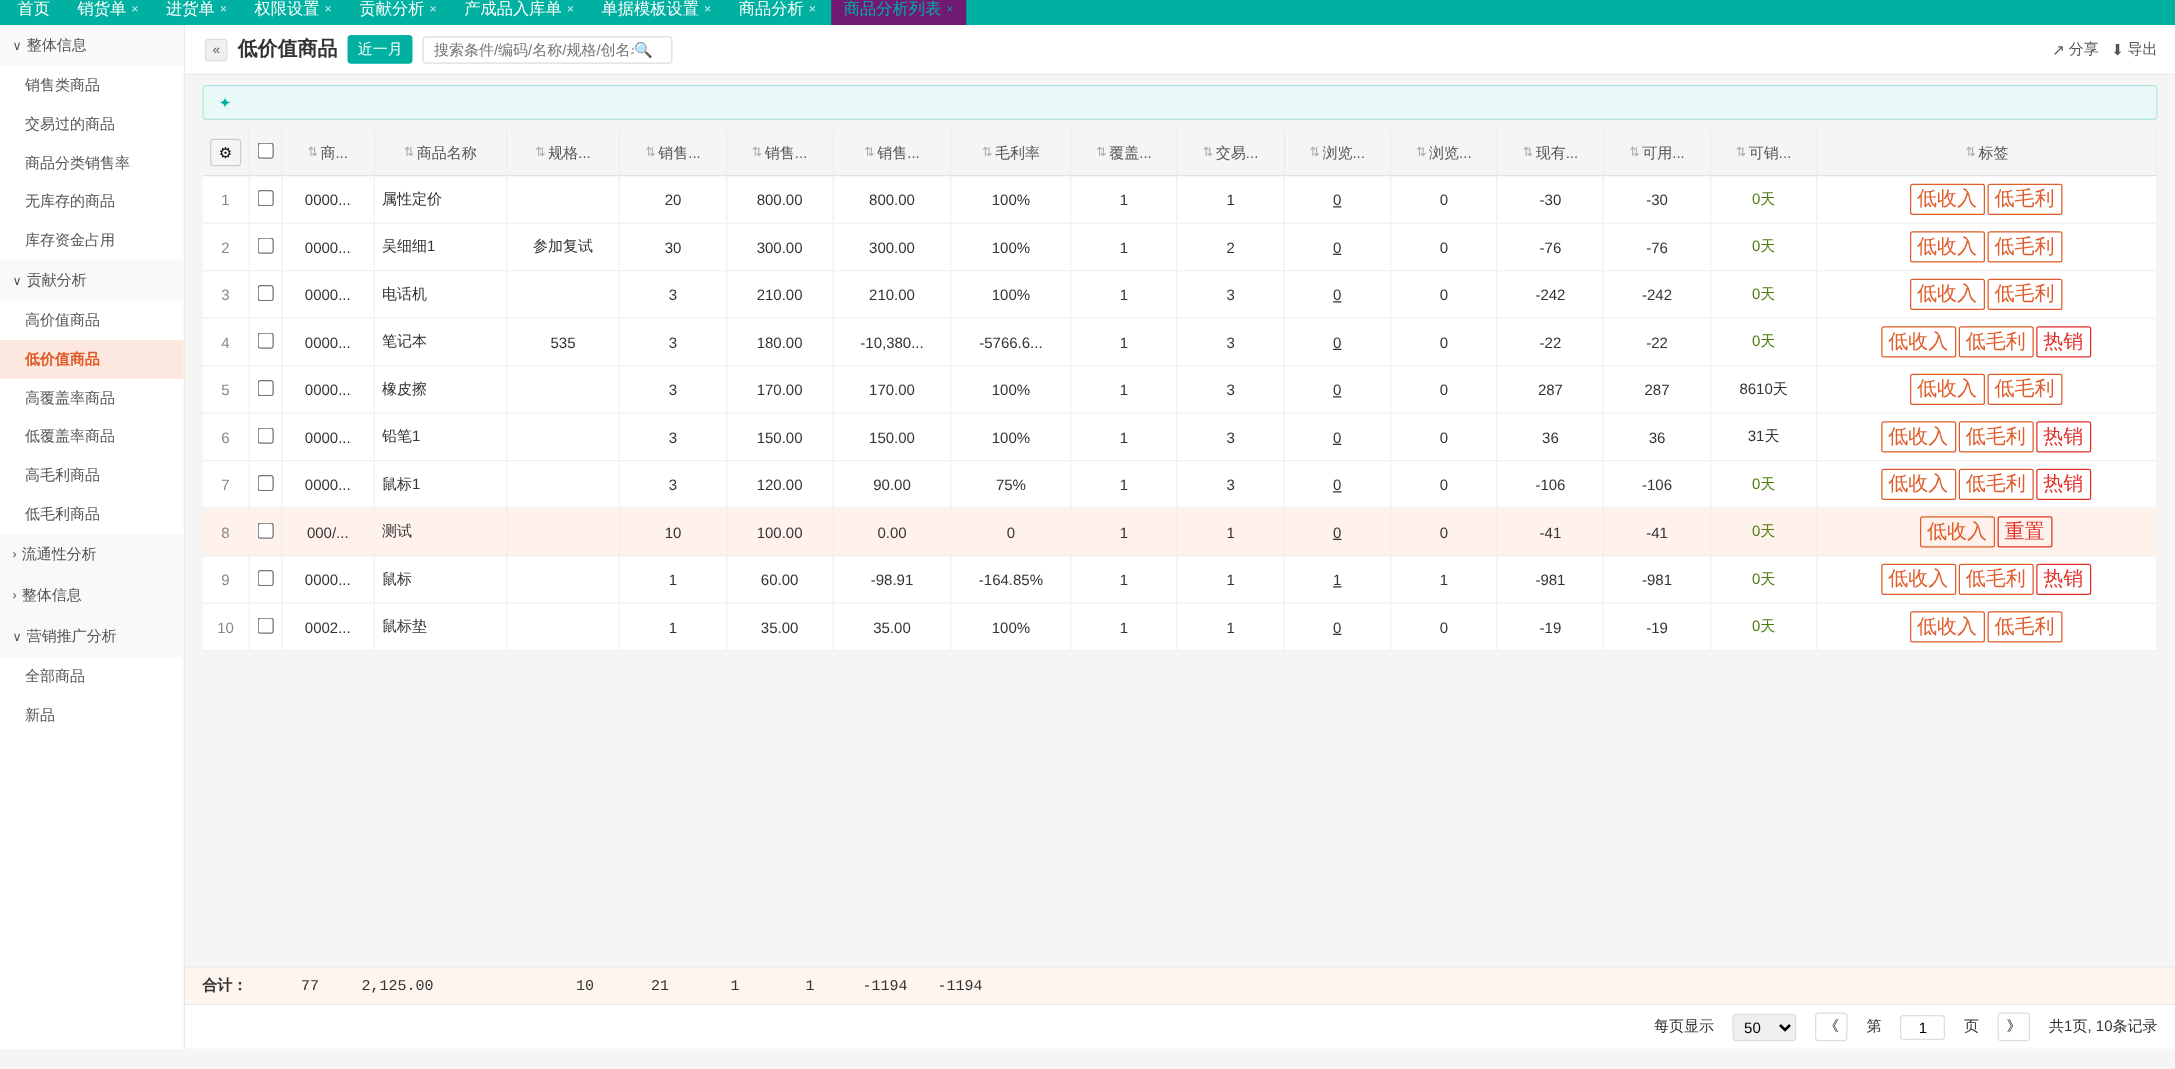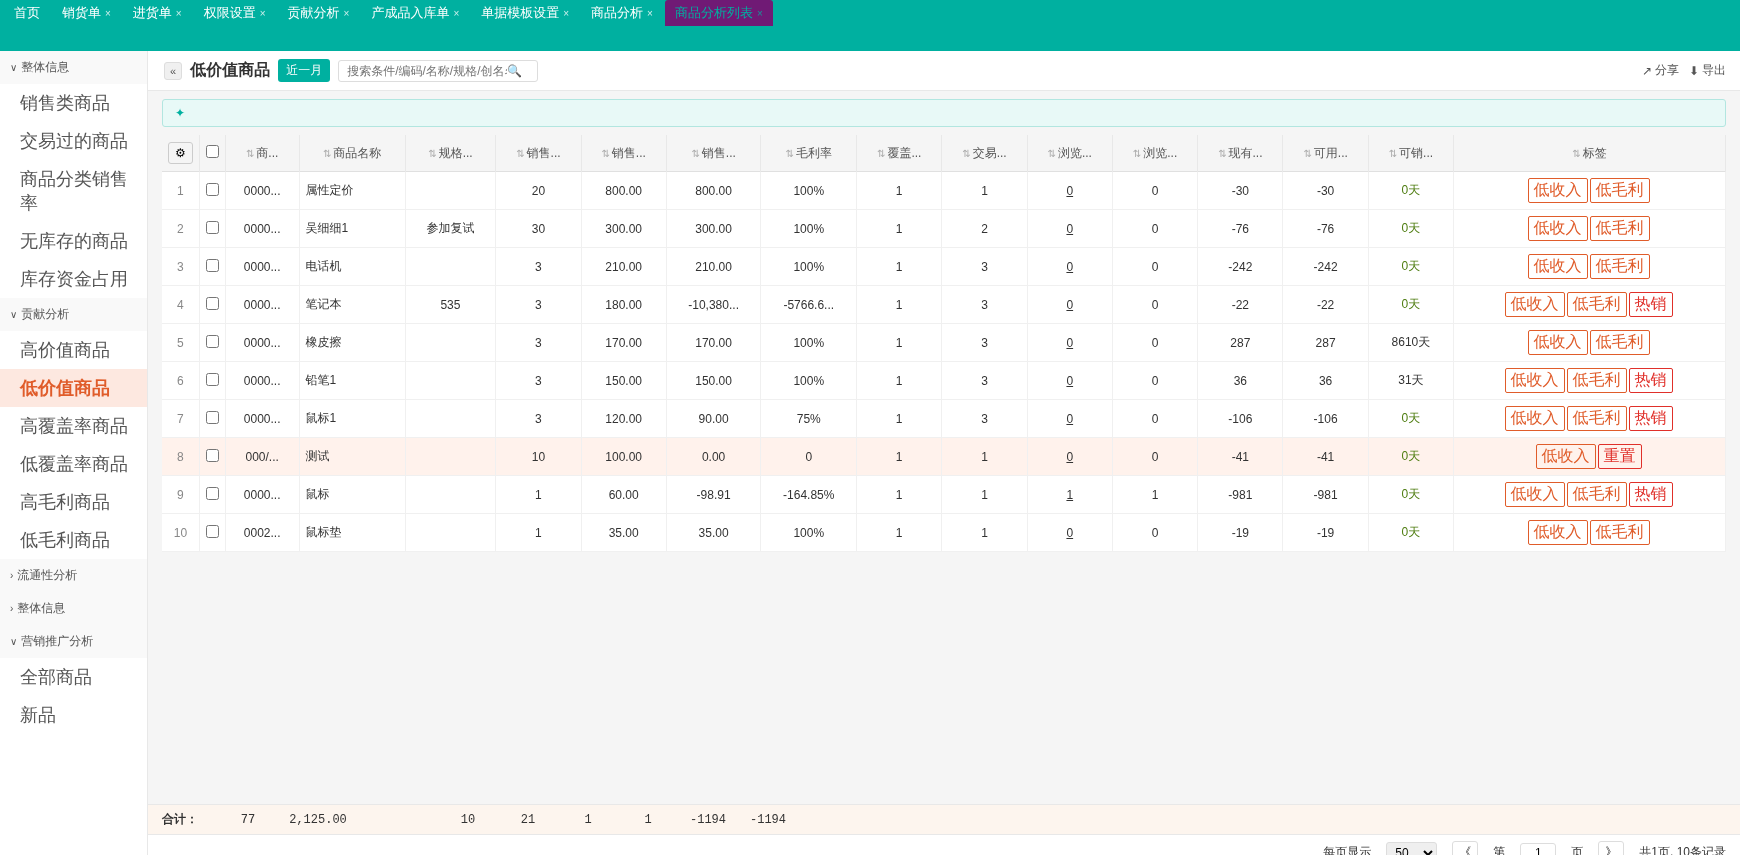--- a/index.html
+++ b/index.html
@@ -1,23 +1,23 @@
 <!DOCTYPE html>
 <html><head>
   <meta charset="utf-8">
   <style>
     * { box-sizing: border-box; margin: 0; padding: 0; }
     body { font-family: 'Microsoft YaHei', sans-serif; font-size: 12px; background: #f5f5f5; color: #333; overflow: hidden; height: 855px; width: 1740px; }
 
     
     .top-nav {
       background: #00b0a0;
-      height: 51px;
-      display: flex;
-      align-items: flex-start;
+      height: 20px;
+      display: flex;
+      align-items: flex-end;
       padding: 0 4px;
       gap: 2px;
     }
     .nav-item {
       color: #fff;
       padding: 4px 10px;
       cursor: pointer;
       font-size: 13px;
       border-radius: 3px 3px 0 0;
       white-space: nowrap;
@@ -47,21 +47,21 @@
       align-items: center;
       padding: 8px 10px;
       font-size: 12px;
       color: #555;
       cursor: pointer;
       background: #f9f9f9;
     }
     .sidebar-group-header .arrow { margin-right: 4px; font-size: 10px; }
     .sidebar-item {
       padding: 7px 10px 7px 20px;
-      font-size: 18px;
+      font-size: 12px;
       color: #555;
       cursor: pointer;
     }
     .sidebar-item.active { background: #fde8e0; color: #e05c2a; font-weight: bold; }
 
     
     .content {
       flex: 1;
       display: flex;
       flex-direction: column;

